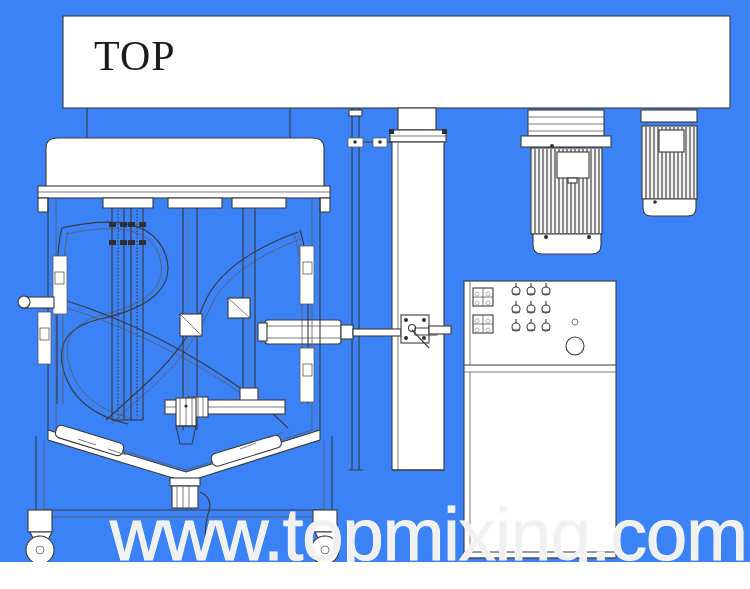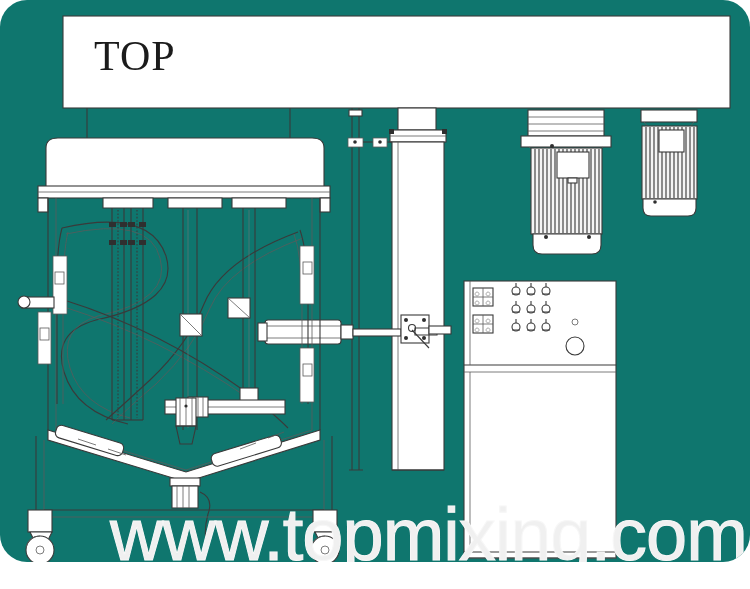--- a/index.html
+++ b/index.html
@@ -7,23 +7,22 @@
     padding: 0;
     background: #ffffff;
   }
   body {
     font-family: "Liberation Sans", sans-serif;
   }
   #stage {
     position: relative;
     width: 750px;
     height: 562px;
-    background: #0f766e;
+    background: #3b82f6;
     overflow: hidden;
-    border-radius: 27px;
   }
   #drawing {
     position: absolute;
     top: 0; left: 0;
     width: 750px;
     height: 589px;
   }
   .brand-text {
     font-family: "Liberation Serif", serif;
     font-size: 42px;

